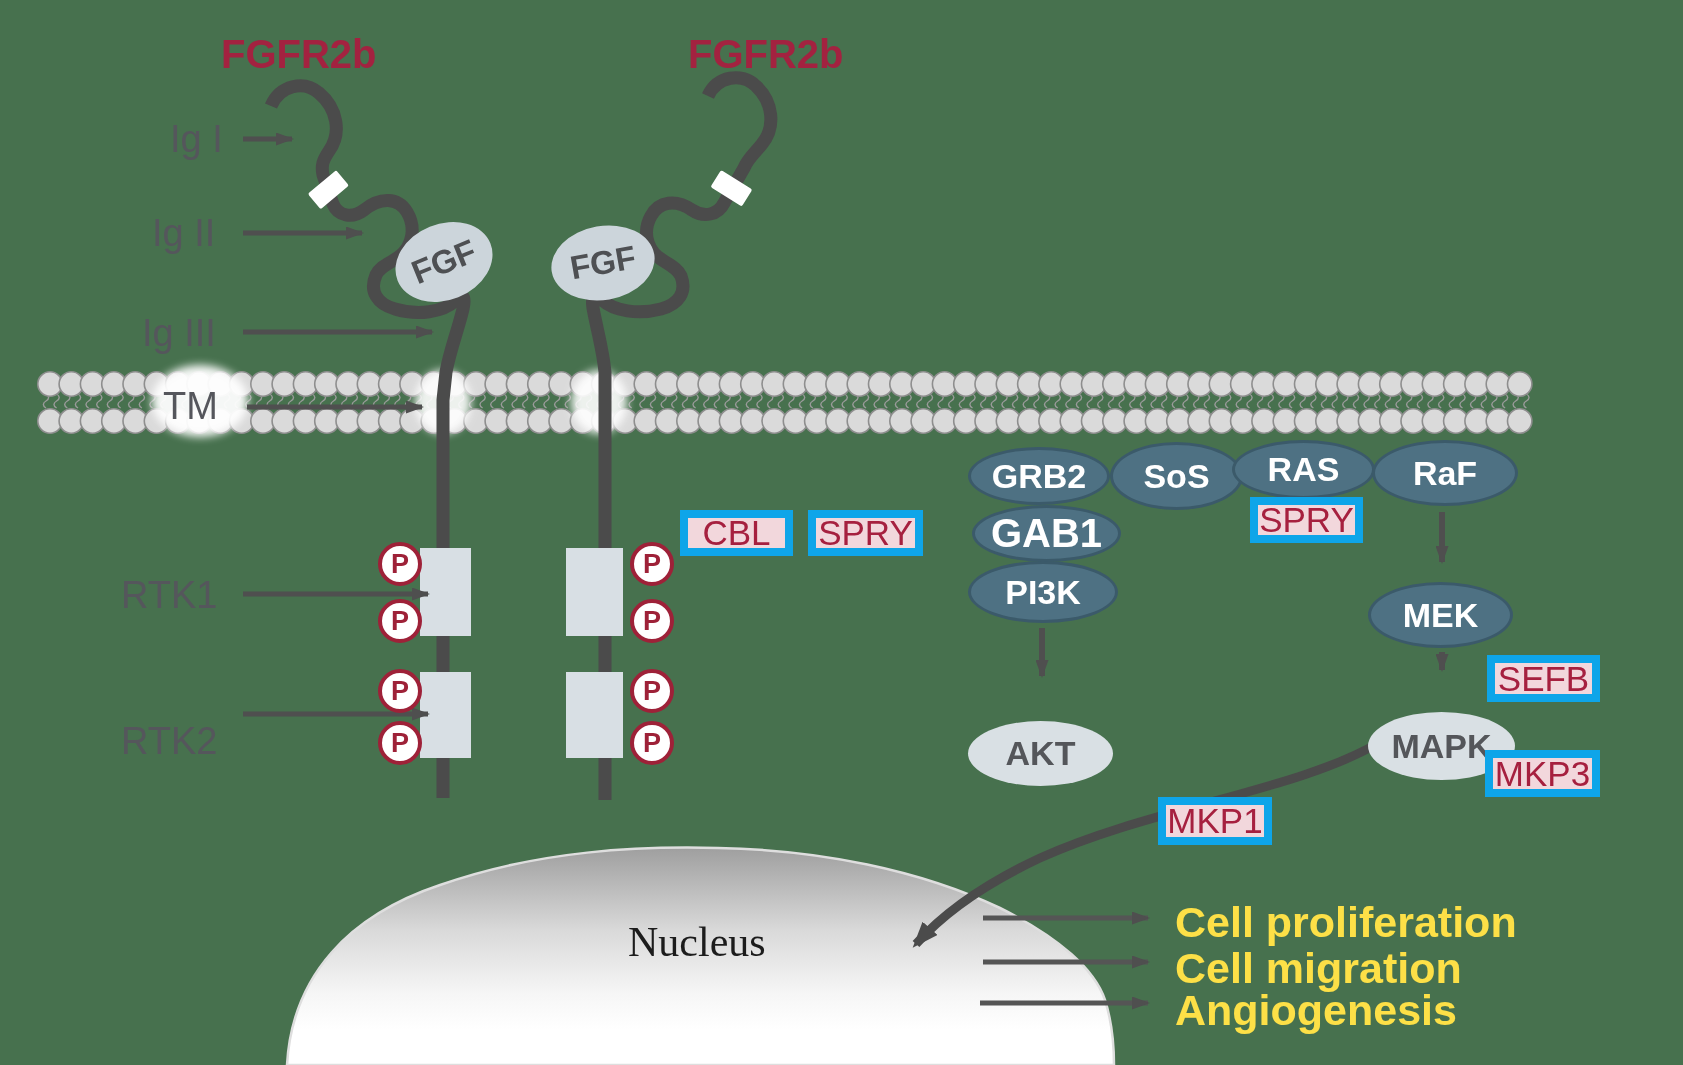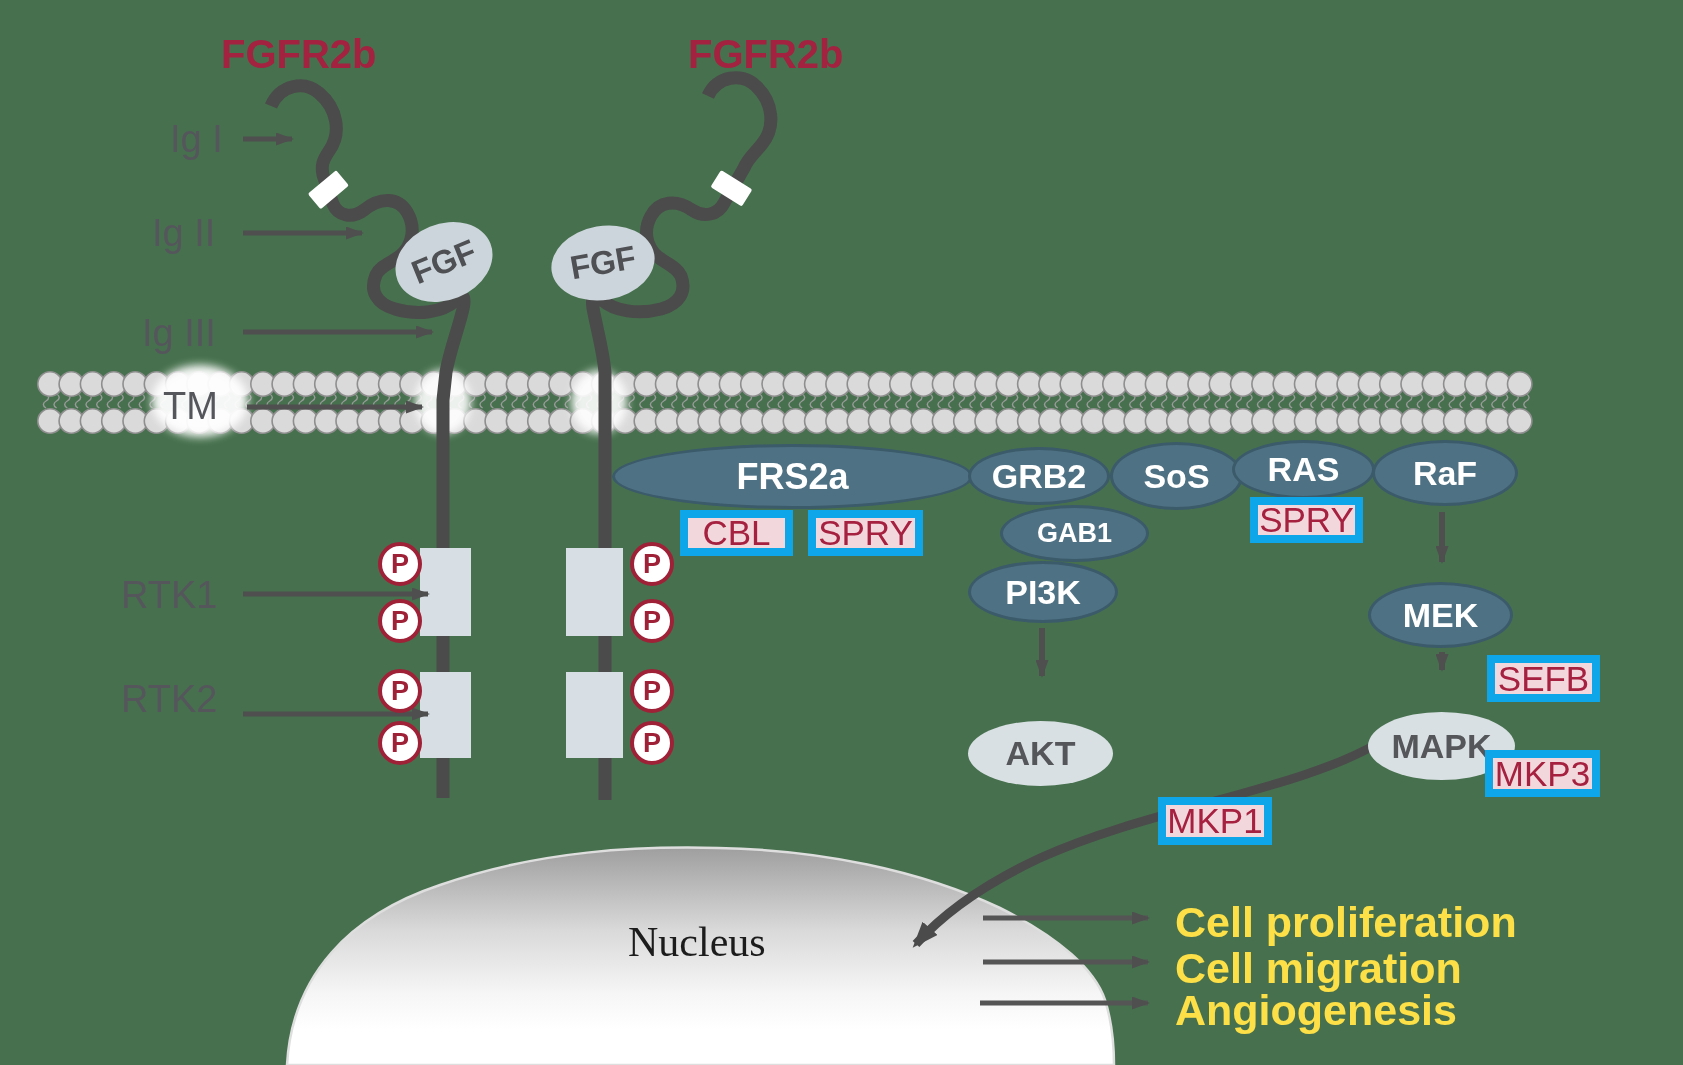--- a/index.html
+++ b/index.html
@@ -379,37 +379,36 @@
   </svg>
 
   <div class="abs ttl" style="left:221px;top:32px;">FGFR2b</div>
   <div class="abs ttl" style="left:688px;top:32px;">FGFR2b</div>
 
   <div class="abs glabel" style="left:170px;top:118px;">Ig I</div>
   <div class="abs glabel" style="left:152px;top:212px;">Ig II</div>
   <div class="abs glabel" style="left:142px;top:312px;">Ig III</div>
   <div class="abs glabel" style="left:163px;top:385px;">TM</div>
   <div class="abs glabel" style="left:121px;top:574px;">RTK1</div>
-  <div class="abs glabel" style="left:121px;top:678px;">RTK2</div>
+  <div class="abs glabel" style="left:121px;top:720px;">RTK2</div>
 
   <div class="abs fgf" style="left:394px;top:224px;width:100px;height:76px;transform:rotate(-22deg);">FGF</div>
   <div class="abs fgf" style="left:551px;top:226px;width:104px;height:74px;transform:rotate(-10deg);">FGF</div>
 
   <div class="abs p-circle" style="left:378px;top:542px;">P</div>
   <div class="abs p-circle" style="left:378px;top:599px;">P</div>
   <div class="abs p-circle" style="left:378px;top:669px;">P</div>
   <div class="abs p-circle" style="left:378px;top:721px;">P</div>
   <div class="abs p-circle" style="left:630px;top:542px;">P</div>
   <div class="abs p-circle" style="left:630px;top:599px;">P</div>
   <div class="abs p-circle" style="left:630px;top:669px;">P</div>
   <div class="abs p-circle" style="left:630px;top:721px;">P</div>
 
-  <div class="abs node dark" style="left:612px;top:444px;width:361px;height:65px;font-size:36px;">FRS2a</div>
   <div class="abs node dark" style="left:968px;top:447px;width:142px;height:58px;font-size:34px;">GRB2</div>
-  <div class="abs node dark" style="left:1000px;top:505px;width:149px;height:57px;font-size:27px;">GAB1</div>
+  <div class="abs node dark" style="left:972px;top:505px;width:149px;height:57px;font-size:40px;">GAB1</div>
   <div class="abs node dark" style="left:968px;top:561px;width:150px;height:62px;font-size:34px;">PI3K</div>
   <div class="abs node dark" style="left:1110px;top:442px;width:133px;height:68px;font-size:34px;">SoS</div>
   <div class="abs node dark" style="left:1232px;top:440px;width:143px;height:59px;font-size:34px;">RAS</div>
   <div class="abs node dark" style="left:1372px;top:440px;width:146px;height:66px;font-size:34px;">RaF</div>
   <div class="abs node dark" style="left:1368px;top:582px;width:145px;height:66px;font-size:34px;">MEK</div>
 
   <div class="abs node light" style="left:968px;top:697px;width:145px;height:65px;font-size:34px;">AKT</div>
   <div class="abs node light" style="left:1368px;top:688px;width:147px;height:68px;font-size:34px;">MAPK</div>
 
   <div class="abs inh" style="left:680px;top:510px;width:113px;height:46px;">CBL</div>

